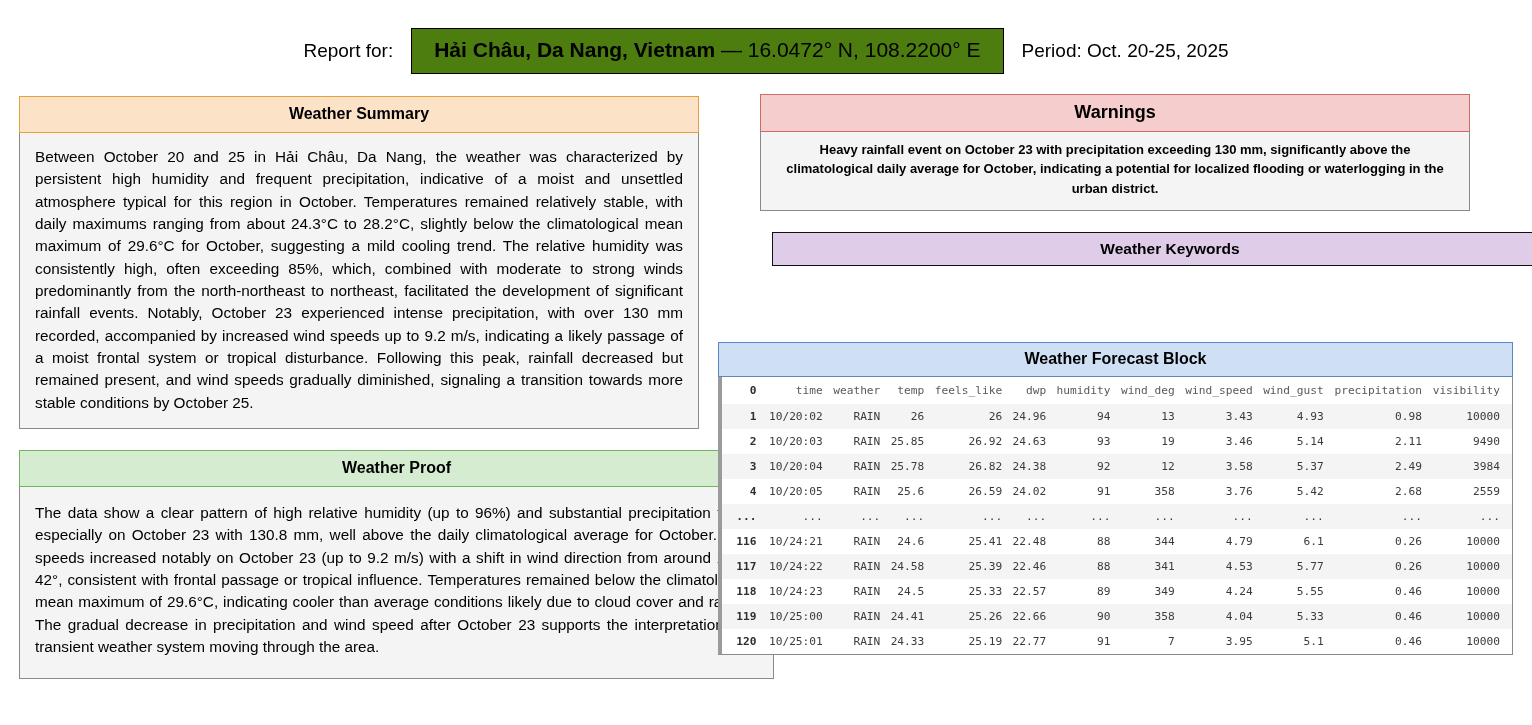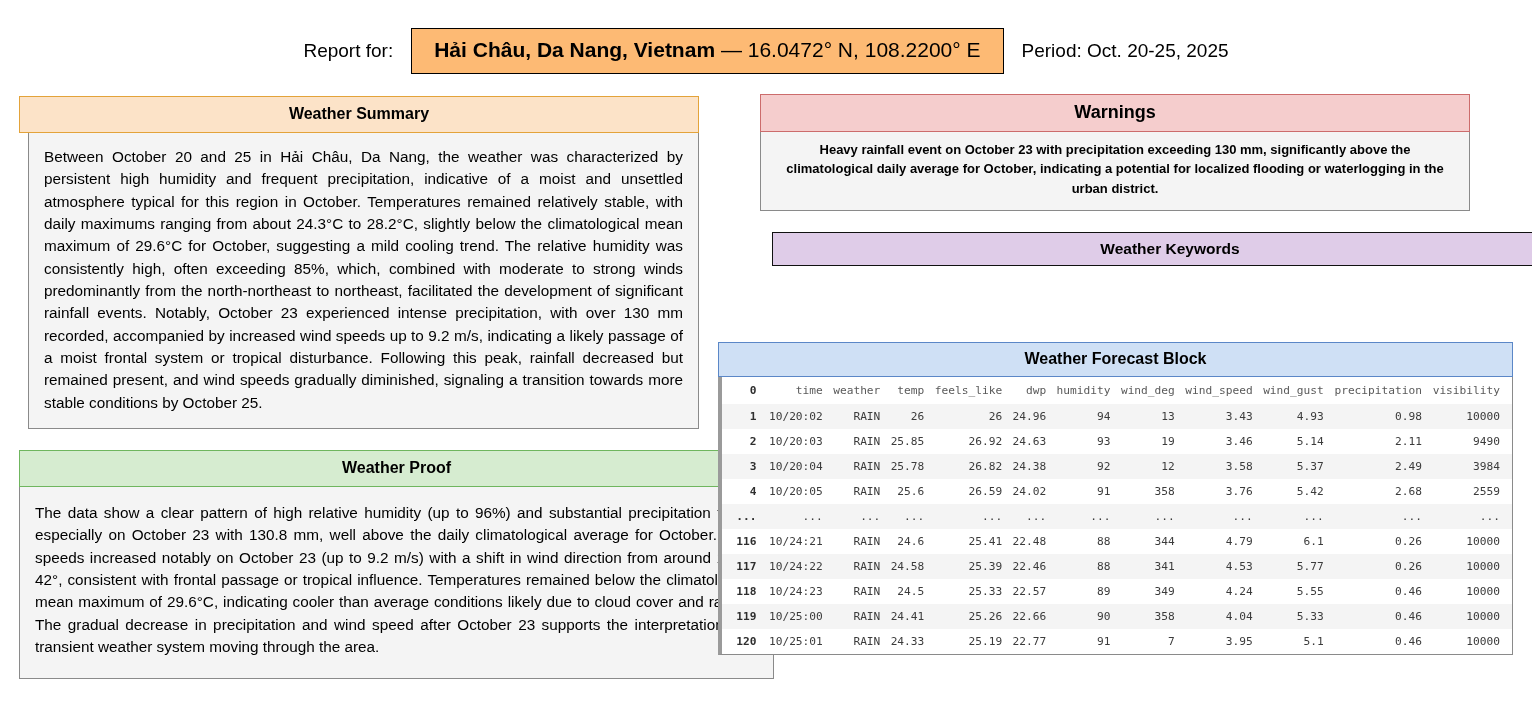--- a/index.html
+++ b/index.html
@@ -30,21 +30,21 @@
   .report-for-label {
     font-size: 19px;
     color: #000;
     white-space: nowrap;
   }
   .location-box {
     border: 1.6px solid #000;
     padding: 9px 22px 11px 22px;
     font-size: 21px;
     white-space: nowrap;
-    background: #fdba74;
+    background: #4d7c0f;
   }
   .location-box .loc-name { font-weight: bold; }
   .location-box .loc-coords { font-weight: normal; }
   .period-label {
     font-size: 19px;
     white-space: nowrap;
   }
 
   
   .panel { position: absolute; }
@@ -69,21 +69,20 @@
     border-color: #e3a33a;
     font-size: 16px;
     padding: 7px 0 8px 0;
   }
   #weather-summary .panel-body {
     padding: 13px 15px 14px 15px;
     font-size: 15.3px;
     line-height: 1.46;
     text-align: justify;
     min-height: 278px;
-    margin-left: 9px;
   }
 
   
   #weather-proof { left: 19px; top: 450px; width: 755px; }
   #weather-proof .panel-title {
     background: #d6ecd0;
     border-color: #6fb65e;
     font-size: 16px;
     padding: 7px 0 8px 0;
   }

